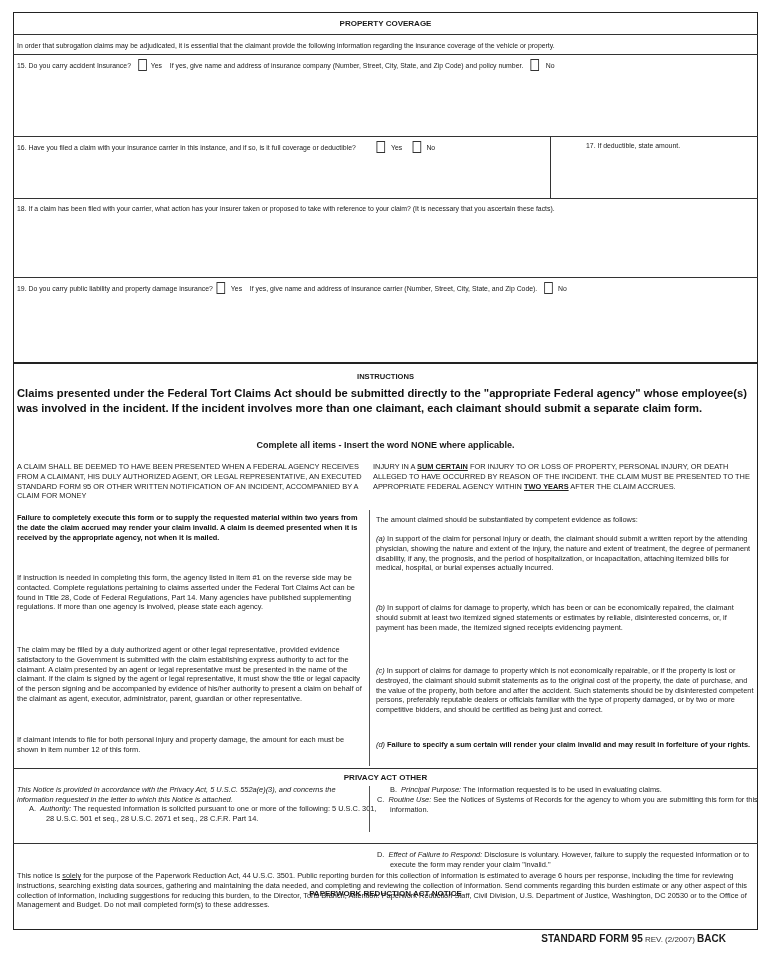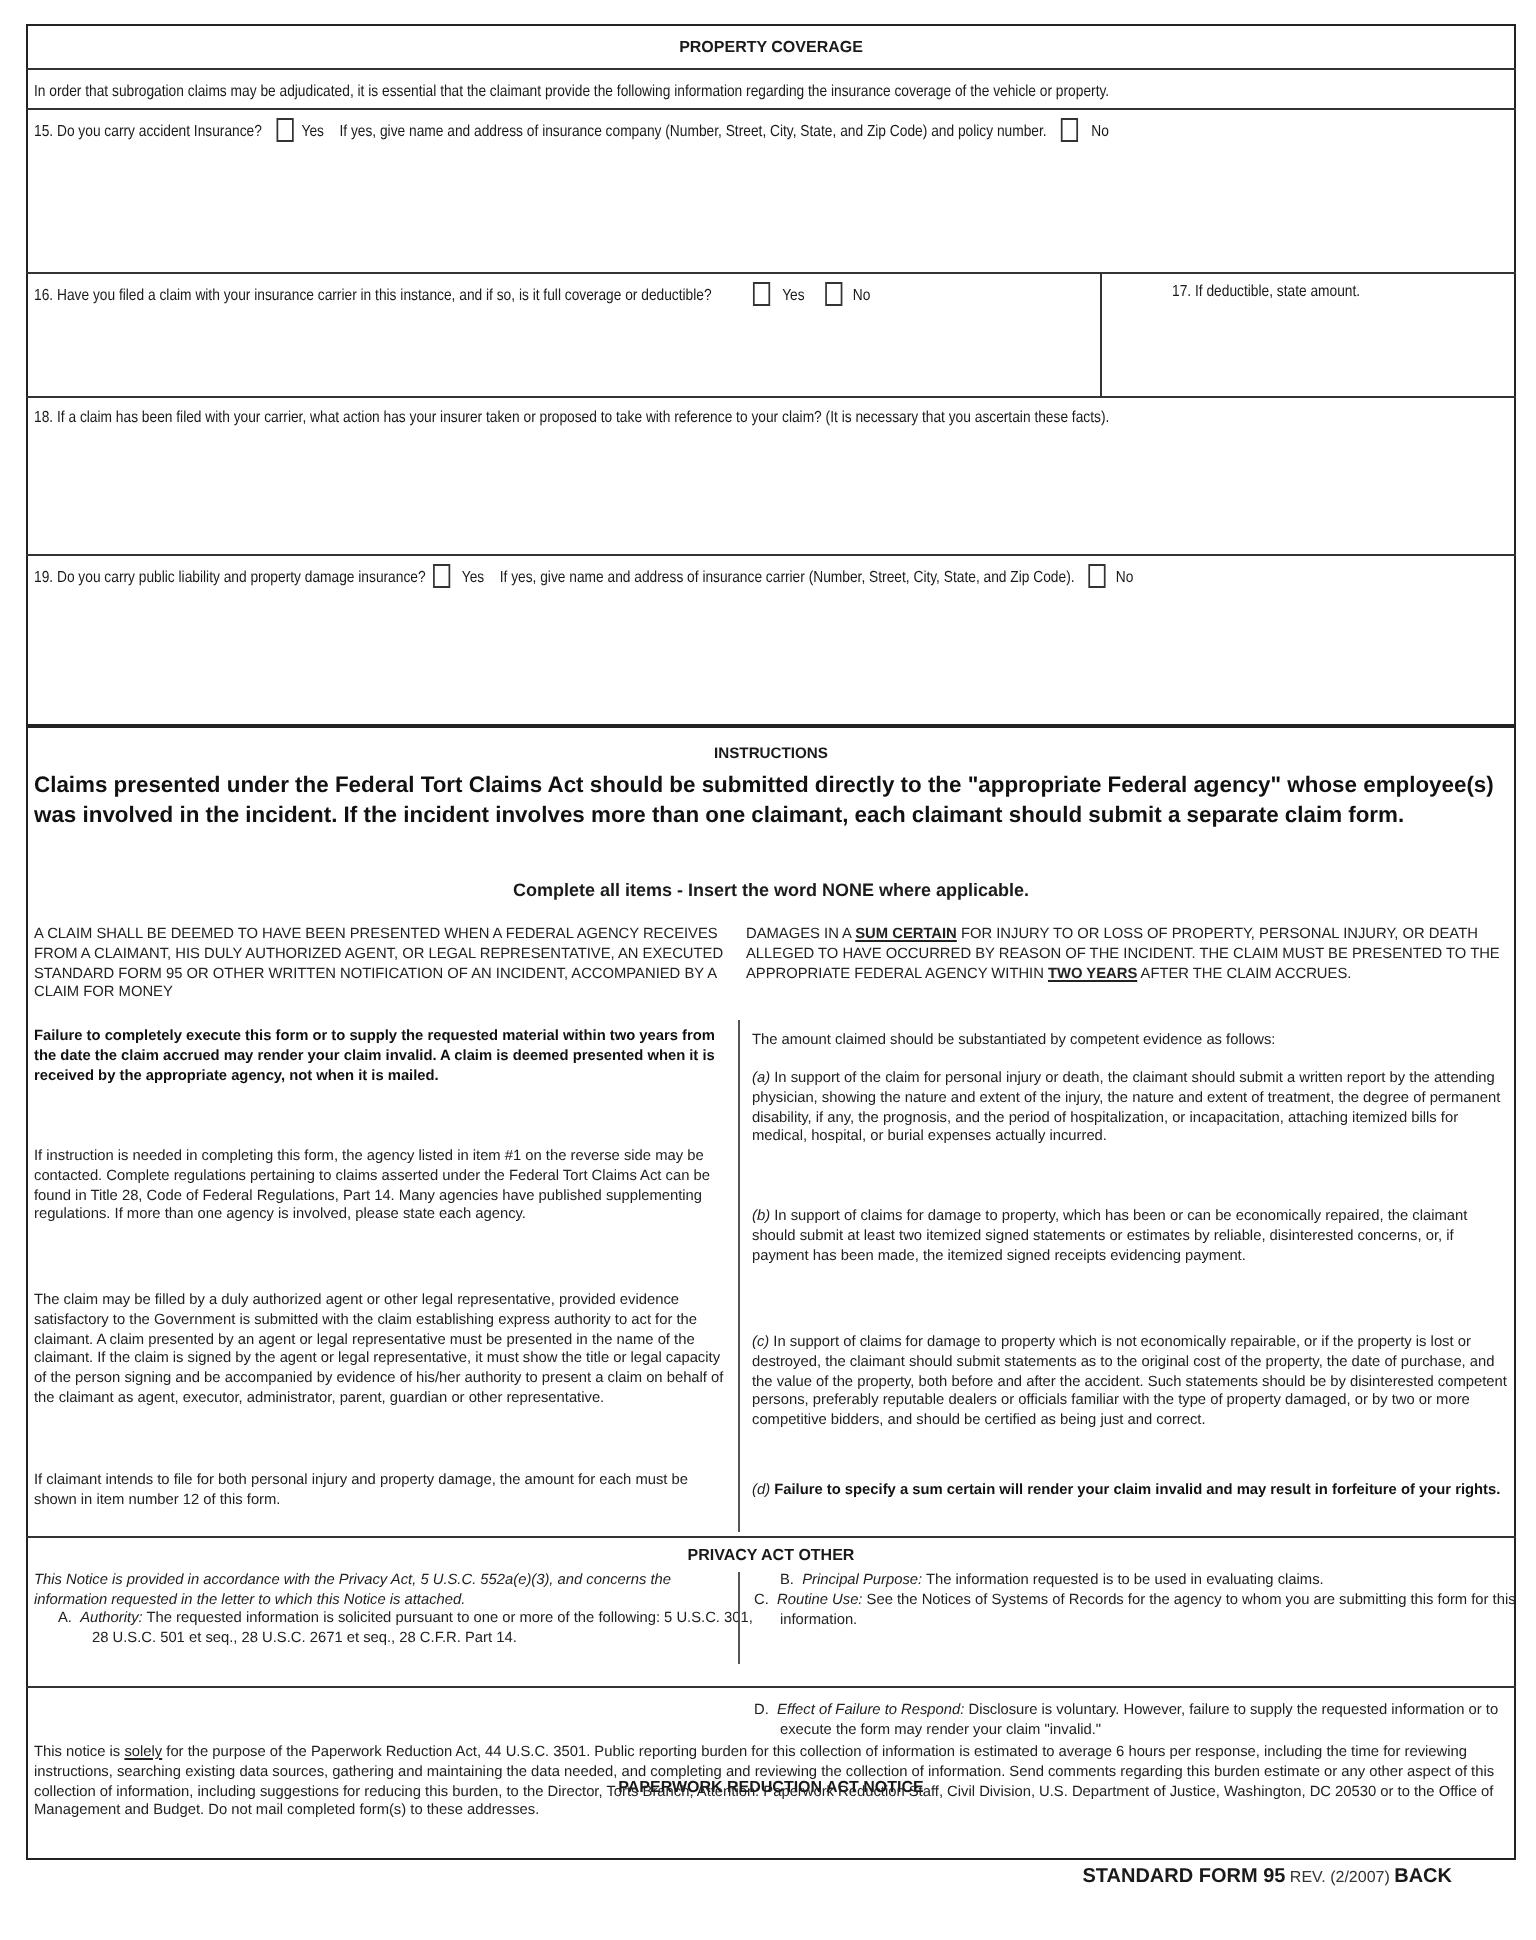--- a/index.html
+++ b/index.html
@@ -78,21 +78,21 @@
   <div style="position:absolute; left:0; top:16px; width:738px; height:62px;"></div>
 </div>
 <div class="hline thick" style="left:13px; top:362px; width:745px;"></div>
 
 <div class="abs sec-title" style="left:13px; top:372px; width:745px; font-size:7.6px;">INSTRUCTIONS</div>
 <div class="abs bigbold" style="left:17px; top:386px; width:735px;">Claims presented under the Federal Tort Claims Act should be submitted directly to the "appropriate Federal agency" whose employee(s) was involved in the incident.  If the incident involves more than one claimant, each claimant should submit a separate claim form.</div>
 <div class="abs" style="left:13px; top:440px; width:745px; text-align:center; font-weight:bold; font-size:9px;">Complete all items - Insert the word NONE where applicable.</div>
 
 <div class="abs para" style="left:17px; top:462px; width:355px;">A CLAIM SHALL BE DEEMED TO HAVE BEEN PRESENTED WHEN A FEDERAL AGENCY RECEIVES FROM A CLAIMANT, HIS DULY AUTHORIZED AGENT, OR LEGAL REPRESENTATIVE, AN EXECUTED STANDARD FORM 95 OR OTHER WRITTEN NOTIFICATION OF AN INCIDENT, ACCOMPANIED BY A CLAIM FOR MONEY</div>
 <div class="abs para" style="left:373px; top:462px; width:384px;">
-  <span>DAMAGES IN A </span><span class="u">SUM CERTAIN</span><span> FOR INJURY TO OR LOSS OF PROPERTY, PERSONAL INJURY, OR DEATH ALLEGED TO HAVE OCCURRED BY REASON OF THE INCIDENT. THE CLAIM MUST BE PRESENTED TO THE APPROPRIATE FEDERAL AGENCY WITHIN </span><span class="u">TWO YEARS</span><span> AFTER THE CLAIM ACCRUES.</span>
+  <span>INJURY IN A </span><span class="u">SUM CERTAIN</span><span> FOR INJURY TO OR LOSS OF PROPERTY, PERSONAL INJURY, OR DEATH ALLEGED TO HAVE OCCURRED BY REASON OF THE INCIDENT. THE CLAIM MUST BE PRESENTED TO THE APPROPRIATE FEDERAL AGENCY WITHIN </span><span class="u">TWO YEARS</span><span> AFTER THE CLAIM ACCRUES.</span>
 </div>
 
 <div class="vline" style="left:369px; top:510px; height:256px; border-left-color:#555;"></div>
 
 <div class="abs para" style="left:17px; top:513px; width:348px;"><b>Failure to completely execute this form or to supply the requested material within two years from the date the claim accrued may render your claim invalid.  A claim is deemed presented when it is received by the appropriate agency, not when it is mailed.</b></div>
 <div class="abs para" style="left:17px; top:573px; width:350px;">If instruction is needed in completing this form, the agency listed in item #1 on the reverse side may be contacted.  Complete regulations pertaining to claims asserted under the Federal Tort Claims Act can be found in Title 28, Code of Federal Regulations, Part 14. Many agencies have published supplementing regulations.  If more than one agency is involved, please state each agency.</div>
 <div class="abs para" style="left:17px; top:645px; width:350px;">The claim may be filled by a duly authorized agent or other legal representative, provided evidence satisfactory to the Government is submitted with the claim establishing express authority to act for the claimant.  A claim presented by an agent or legal representative must be presented in the name of the claimant.  If the claim is signed by the agent or legal representative, it must show the title or legal capacity of the person signing and be accompanied by evidence of his/her authority to present a claim on behalf of the claimant as agent, executor, administrator, parent, guardian or other representative.</div>
 <div class="abs para" style="left:17px; top:735px; width:350px;">If claimant intends to file for both personal injury and property damage, the amount for each must be shown in item number 12 of this form.</div>
 
 <div class="abs para" style="left:376px; top:515px; width:378px;">The amount claimed should be substantiated by competent evidence as follows:</div>

